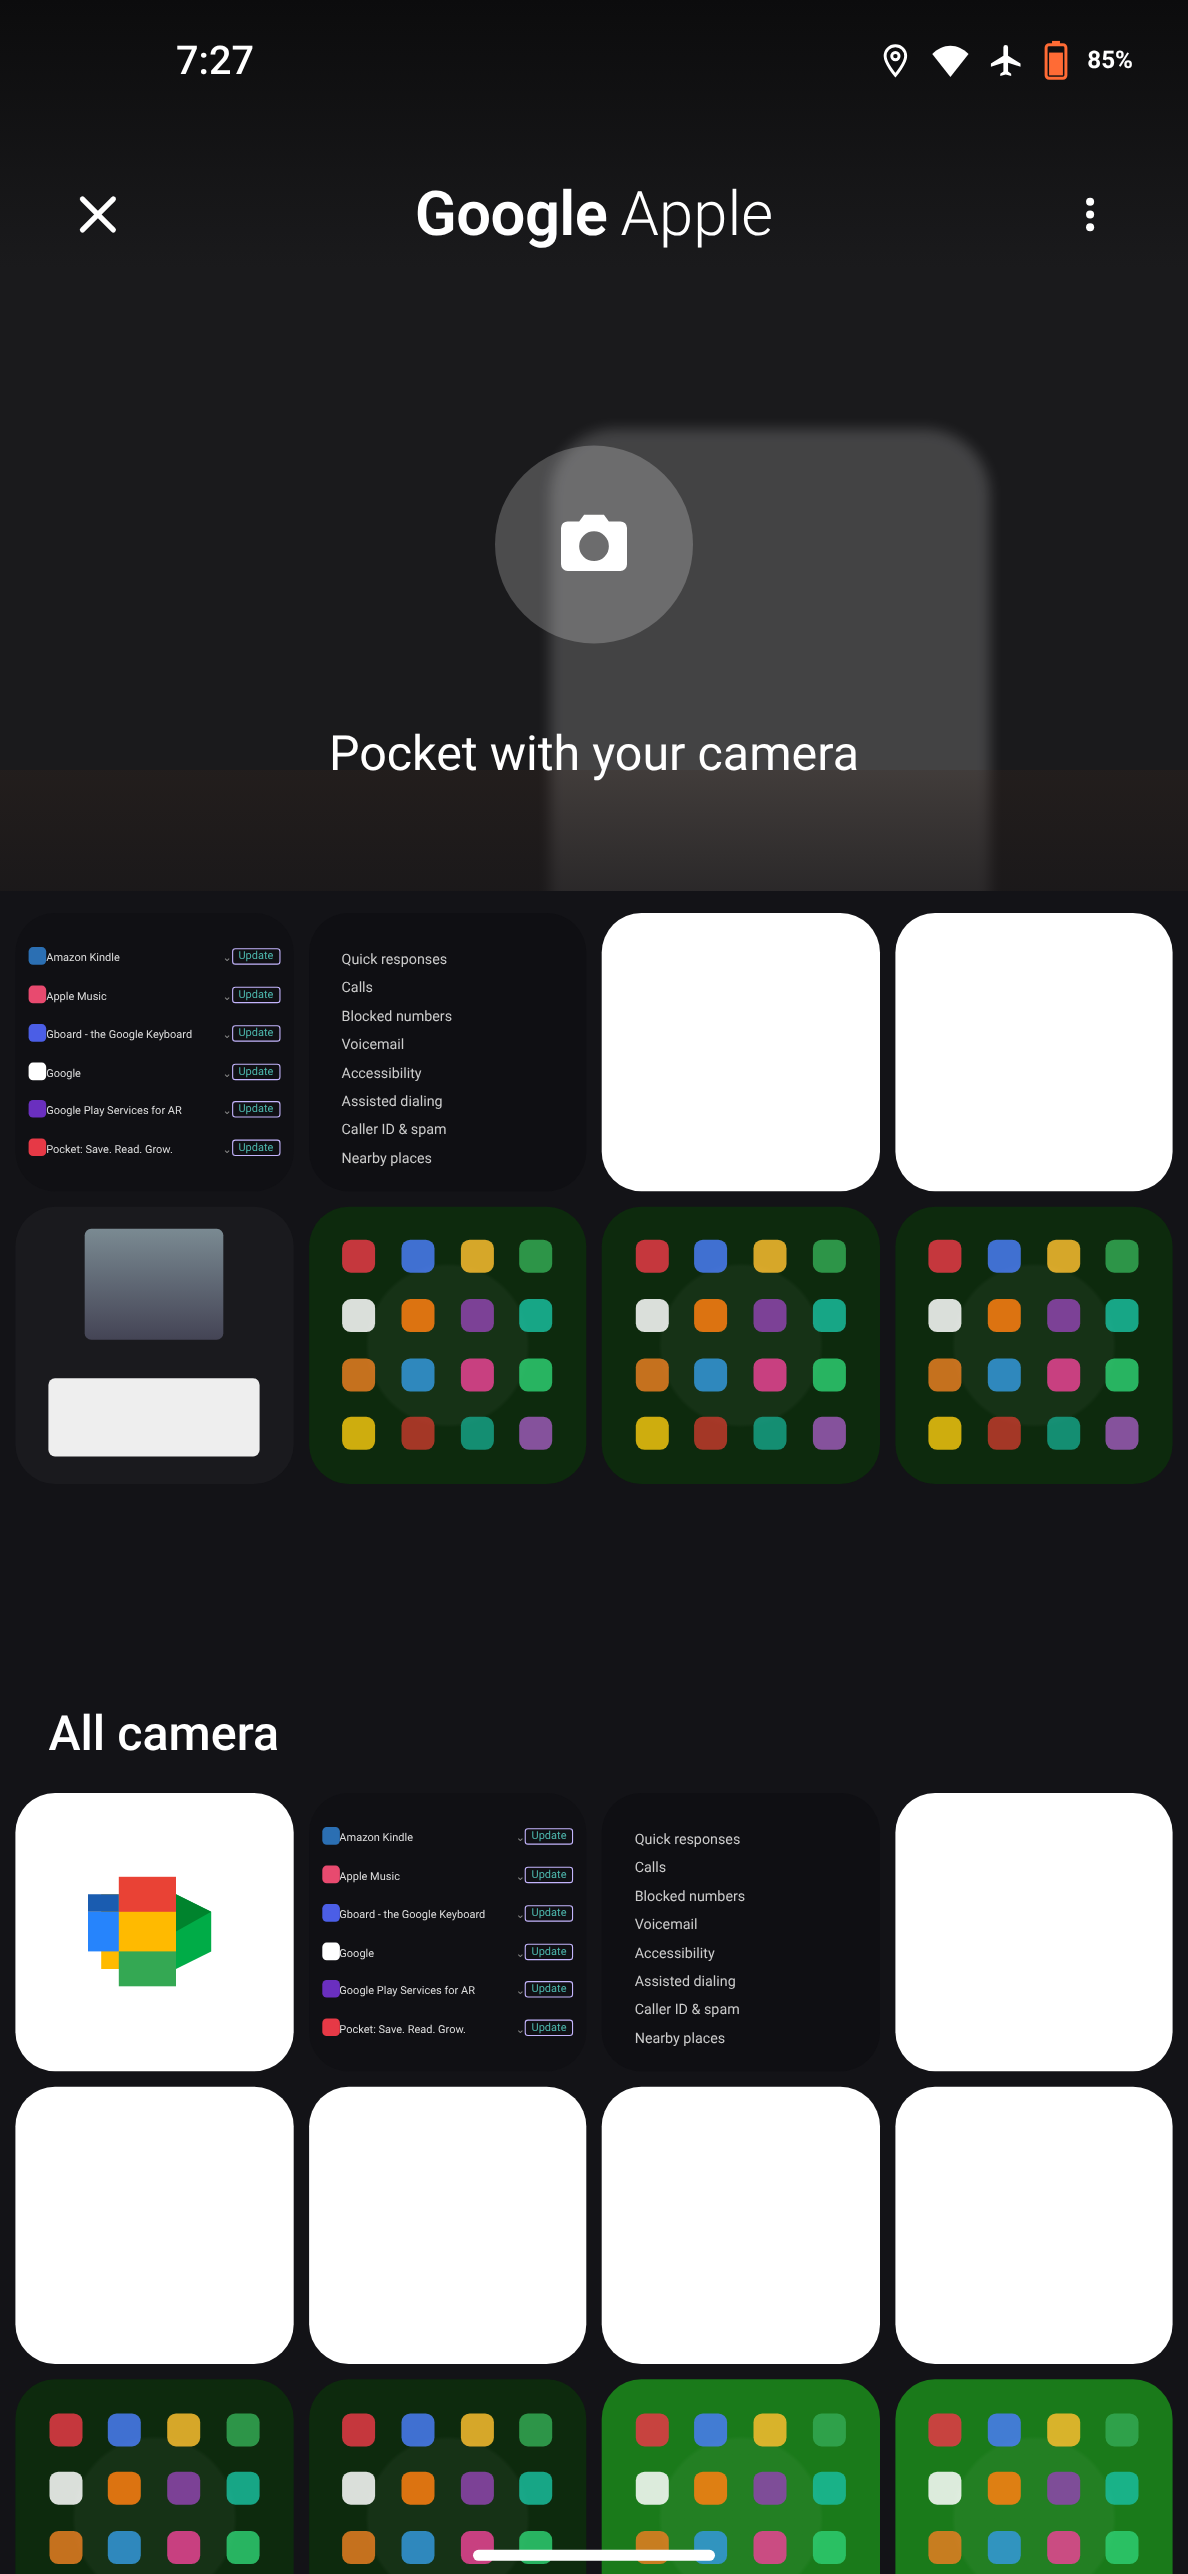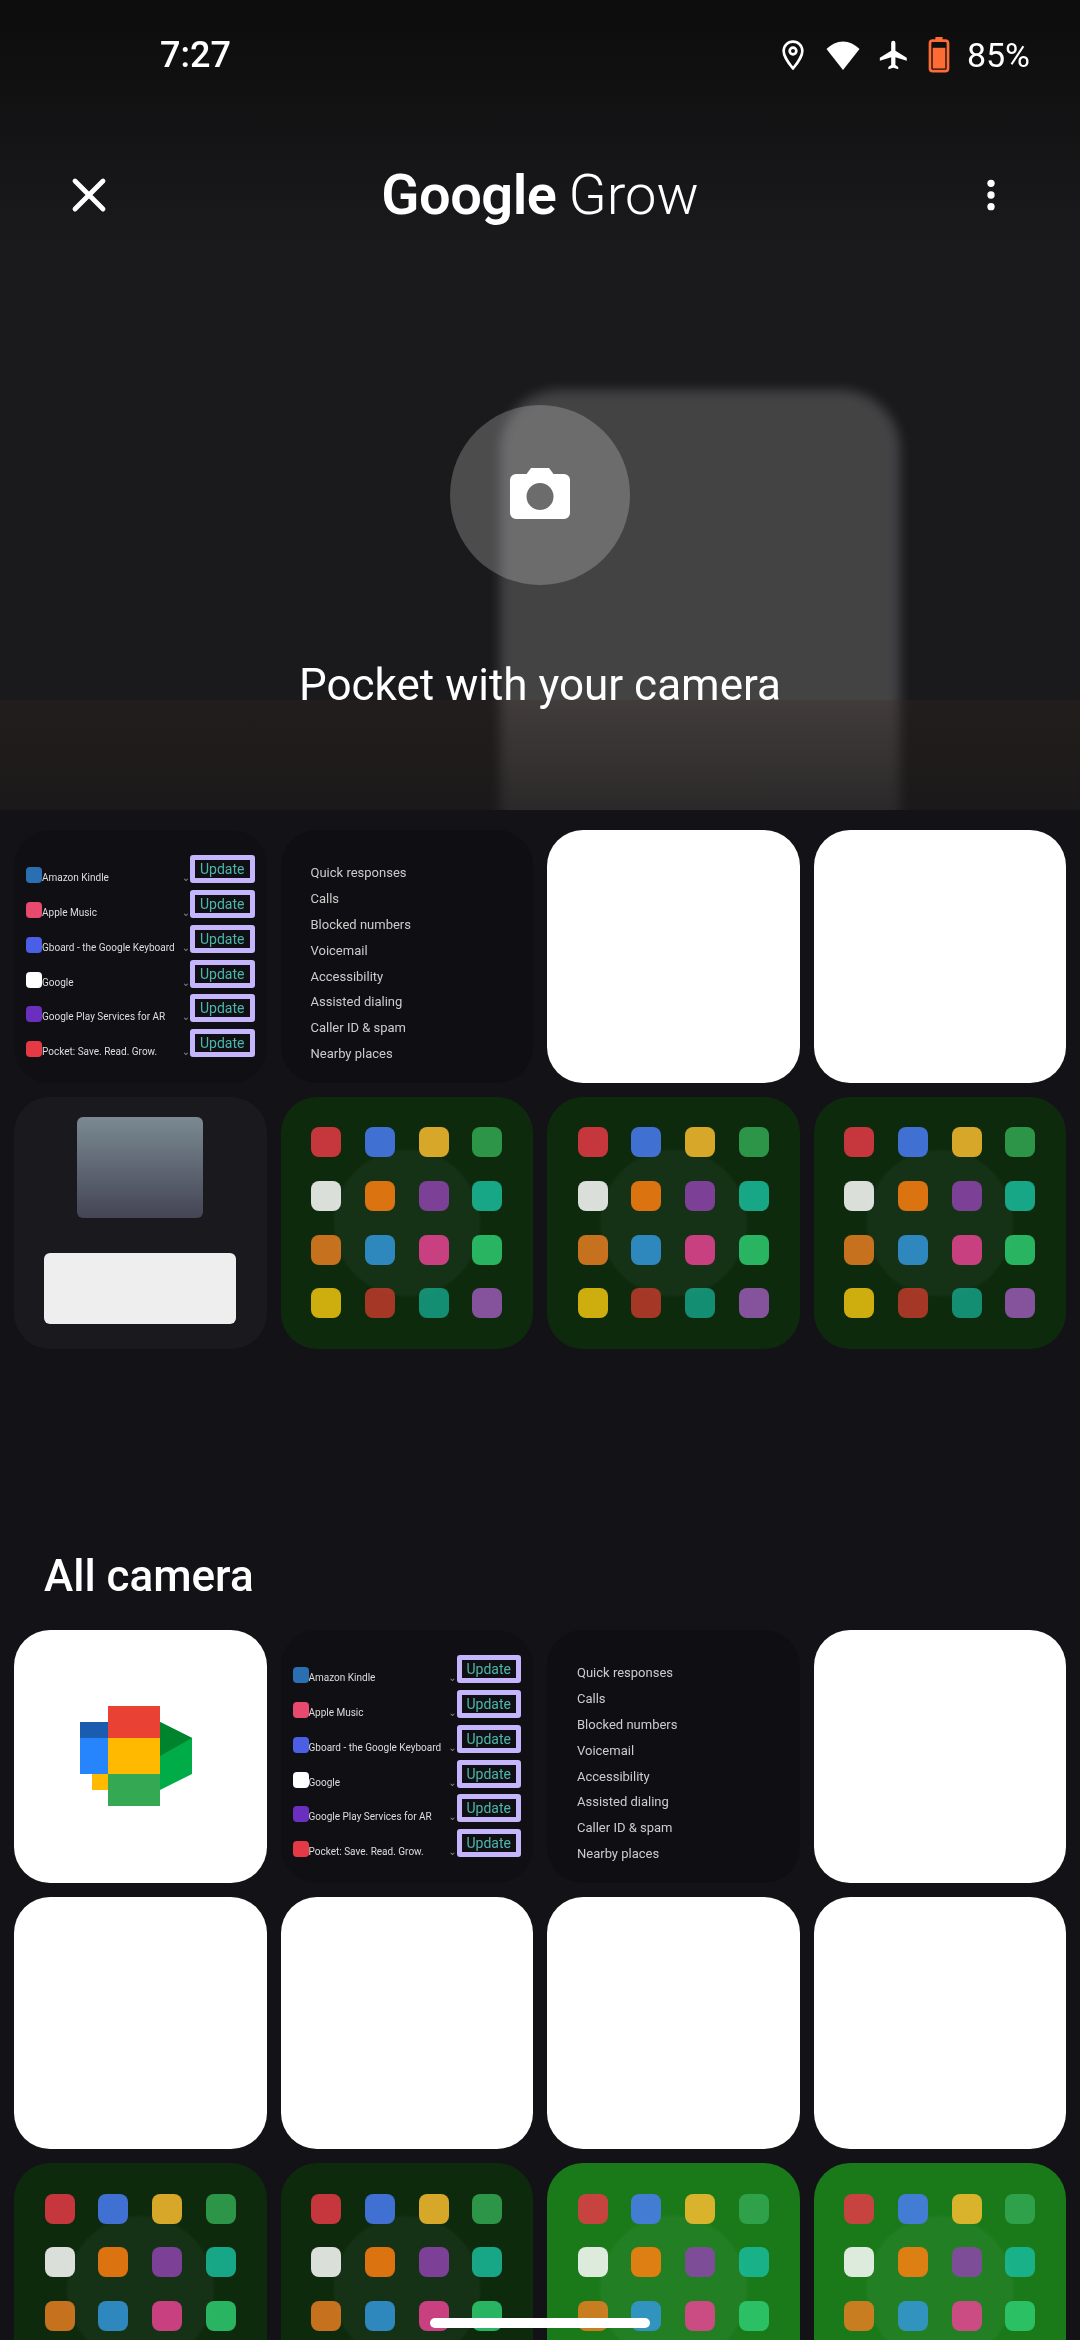--- a/index.html
+++ b/index.html
@@ -3,21 +3,21 @@
 <meta charset="utf-8">
 <style>
   * { margin: 0; padding: 0; box-sizing: border-box; }
   html, body { width: 1080px; height: 2340px; background: #000; font-family: 'Roboto', 'Helvetica Neue', Arial, sans-serif; color: #fff; overflow: hidden; }
   .screen { width: 1080px; height: 2340px; position: relative; background: #131317; }
   
   .status-bar { position: absolute; top: 0; left: 0; right: 0; height: 110px; display: flex; align-items: center; justify-content: space-between; padding: 0 50px 0 60px; z-index: 20; }
   .status-time { font-size: 36px; font-weight: 500; color: #fff; padding-left: 100px; }
   .status-icons { display: flex; align-items: center; gap: 16px; }
   .status-icons svg { display: block; }
-  .battery-pct { font-size: 34px; font-weight: 400; color: #fff; }
+  .battery-pct { font-size: 22px; font-weight: 700; color: #fff; }
   
   .camera-hero { position: absolute; top: 0; left: 0; right: 0; height: 810px; background: linear-gradient(180deg, #0c0c0d 0%, #1a1a1c 30%, #1a1a1c 100%); overflow: hidden; }
   .camera-blur { position: absolute; left: 50%; top: 390px; width: 400px; height: 520px; background: rgba(255,255,255,0.18); border-radius: 60px; filter: blur(6px); transform: translateX(-10%); }
   .camera-blur2 { position: absolute; left: 0; right: 0; top: 700px; height: 200px; background: linear-gradient(180deg, rgba(60,40,30,0.25), rgba(20,20,23,0.9)); }
   
   .app-bar { position: absolute; top: 130px; left: 0; right: 0; height: 130px; display: flex; align-items: center; justify-content: space-between; padding: 0 44px; z-index: 10; }
   .app-bar-left, .app-bar-right { width: 90px; display: flex; justify-content: center; }
   .app-title { display: flex; align-items: baseline; gap: 12px; }
   .app-title-google { font-size: 56px; font-weight: 600; letter-spacing: -0.5px; }
   .app-title-lens { font-size: 56px; font-weight: 300; }
@@ -34,21 +34,21 @@
   .section-title { font-size: 44px; font-weight: 500; }
   .view-all { font-size: 40px; font-weight: 500; color: #8ab4f8; cursor: pointer; }
   
   .grid { display: grid; grid-template-columns: repeat(4, 1fr); gap: 14px; padding: 0 14px; }
   .tile { width: 100%; aspect-ratio: 1/1; border-radius: 36px; background: #232327; position: relative; overflow: hidden; cursor: pointer; }
   .tile.white { background: #fff; }
   .tile.dark-list { background: #101014; padding: 22px 12px; display: flex; flex-direction: column; justify-content: space-around; }
   .tile.dark-list .row { display: flex; align-items: flex-end; gap: 0; font-size: 11px; color: #ddd; }
   .tile.dark-list .row .ic { width: 16px; height: 16px; border-radius: 4px; flex-shrink: 0; }
   .tile.dark-list .row .tx { flex: 1; white-space: nowrap; overflow: hidden; text-overflow: ellipsis; font-size: 10px; }
-  .tile.dark-list .row .btn { font-size: 14px; color: #4db6ac; border: 5px solid #c4b5fd; border-radius: 3px; padding: 1px 5px; }
+  .tile.dark-list .row .btn { font-size: 10px; color: #4db6ac; border: 1px solid #c4b5fd; border-radius: 3px; padding: 1px 5px; }
   .tile.dark-list .row .chev { color:#888; font-size:10px; }
   .tile.settings-list { background: #0f0f13; padding: 30px 20px 16px 30px; display: flex; flex-direction: column; justify-content: space-around; }
   .tile.settings-list .srow { font-size: 13px; color: #ccc; }
   .tile.home { background: #0d2a0d; }
   .tile.home::before { content:""; position:absolute; inset:0; background: radial-gradient(circle at 50% 50%, rgba(255,255,255,0.04) 40%, transparent 42%); }
   .tile.home .appgrid { position:absolute; inset:22px; display:grid; grid-template-columns: repeat(4,1fr); grid-template-rows: repeat(4,1fr); gap:6px;}
   .tile.home .appgrid .dot { width:30px; height:30px; border-radius:8px; opacity:0.85; align-self:center; justify-self:center;}
   .tile.home.bright { background: #1a7a1a; }
   .tile.memories { background:#1a1a1e; }
   .tile.memories::after { content:""; position:absolute; left:25%; top:8%; width:50%; height:40%; background:linear-gradient(#7a8a92,#445); border-radius:6px; }
@@ -93,21 +93,21 @@
   <div class="app-bar-left">
     <div class="icon-btn">
       <svg width="48" height="48" viewBox="0 0 24 24" stroke="#fff" stroke-width="2.4" stroke-linecap="round">
             <line x1="5" y1="5" x2="19" y2="19"></line>
             <line x1="19" y1="5" x2="5" y2="19"></line>
           </svg>
     </div>
   </div>
   <div class="app-title">
     <span class="app-title-google">Google</span>
-    <span class="app-title-lens">Grow</span>
+    <span class="app-title-lens">Apple</span>
   </div>
   <div class="app-bar-right">
     <div class="icon-btn">
       <svg width="40" height="40" viewBox="0 0 24 24" fill="#fff">
             <circle cx="12" cy="5" r="2.2"></circle>
             <circle cx="12" cy="12" r="2.2"></circle>
             <circle cx="12" cy="19" r="2.2"></circle>
           </svg>
     </div>
   </div>

